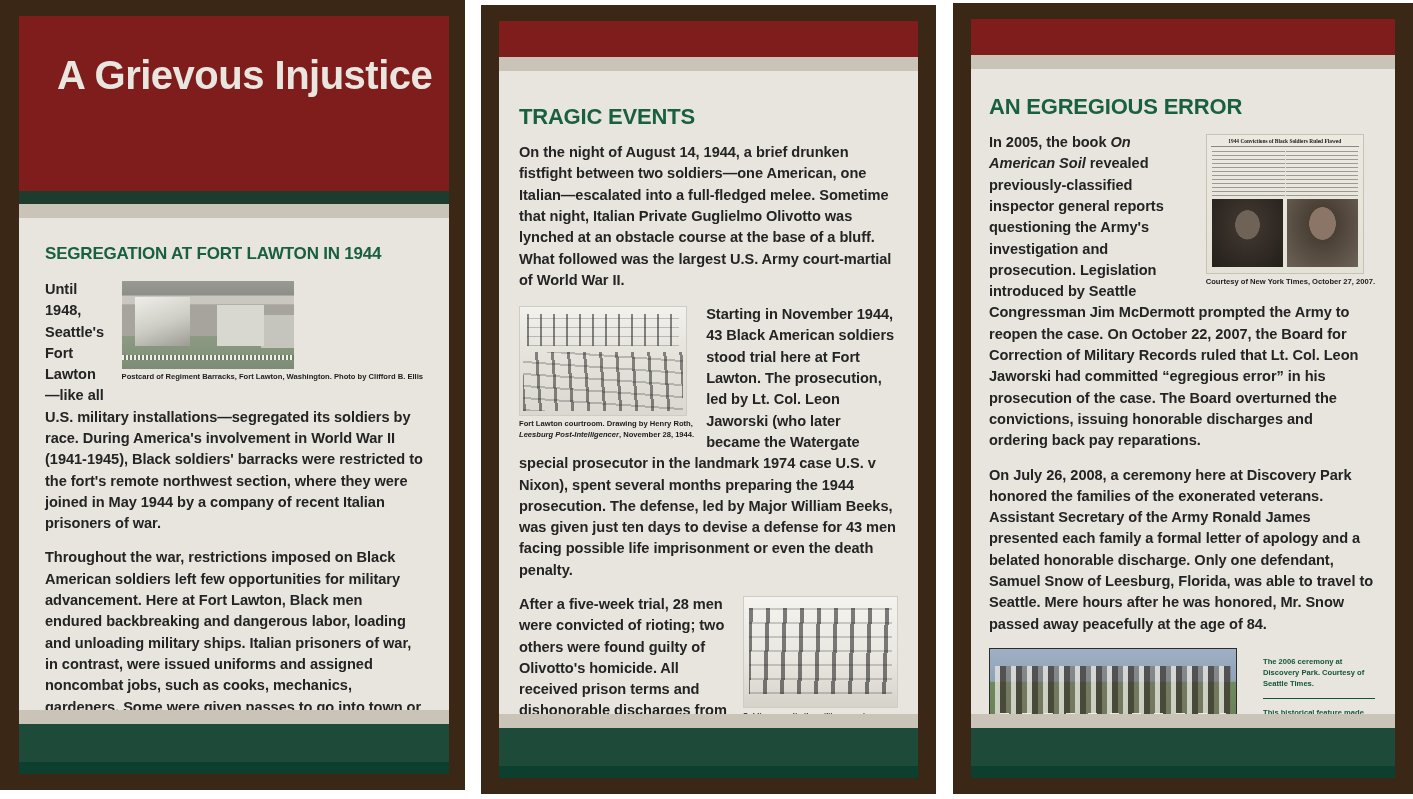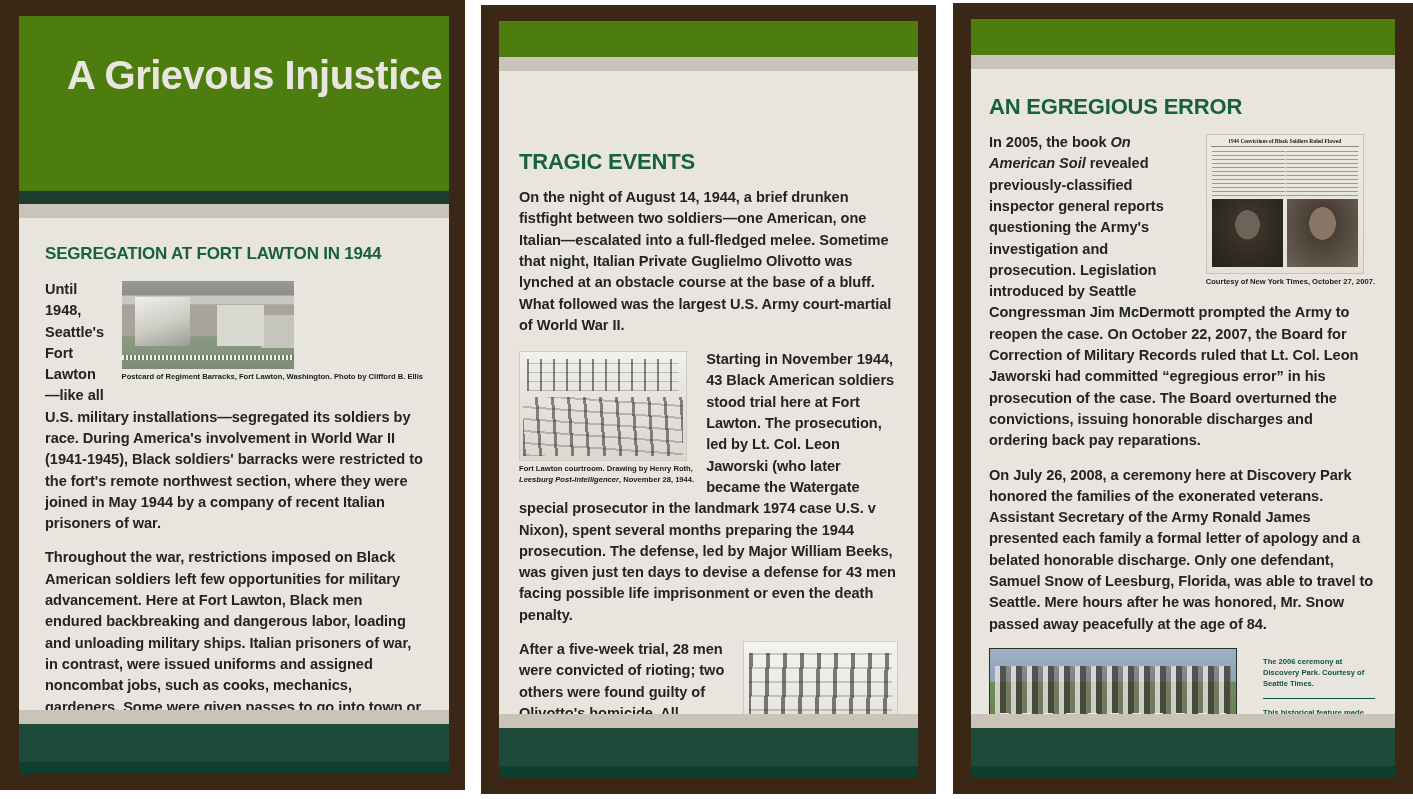--- a/index.html
+++ b/index.html
@@ -16,36 +16,36 @@
   #panel1 { left: 0px;   top: 0px;  width: 465px; height: 790px; padding: 16px 16px 16px 19px; }
   #panel2 { left: 481px; top: 5px;  width: 455px; height: 789px; padding: 16px 18px 16px 18px; }
   #panel3 { left: 953px; top: 3px;  width: 460px; height: 791px; padding: 16px 18px 16px 18px; }
 
   .inner {
     position: relative;
     width: 100%; height: 100%;
     background: #e8e5de;
     display: flex; flex-direction: column;
   }
-  .band-top { background: #4d7c0f; flex: none; padding-left: 10px; }
+  .band-top { background: #7f1d1d; flex: none; }
   .band-top.tall   { height: 175px; }
   .band-top.short  { height: 36px; }
   .band-dark { background: #1d3c2e; height: 13px; flex: none; }
   .band-tan { background: #c9c3b8; height: 14px; flex: none; }
   .band-bottom { background: #1d4a39; height: 38px; flex: none; }
   .band-bottom2 { background: #0c3f2d; height: 12px; flex: none; }
 
   .body-area {
     flex: 1 1 auto;
     background: #e8e5de;
     padding: 24px 22px 8px 22px;
     overflow: hidden;
   }
   #panel1 .body-area { padding: 26px 26px 8px 26px; }
-  #panel2 .body-area { padding: 32px 20px 8px 20px; margin-top: 45px; }
+  #panel2 .body-area { padding: 32px 20px 8px 20px; }
   #panel3 .body-area { padding: 24px 20px 8px 18px; }
 
   .bigtitle {
     color: #e9e6df;
     font-size: 40px;
     font-weight: bold;
     line-height: 1.28;
     letter-spacing: -0.5px;
     padding: 34px 0 0 38px;
   }

